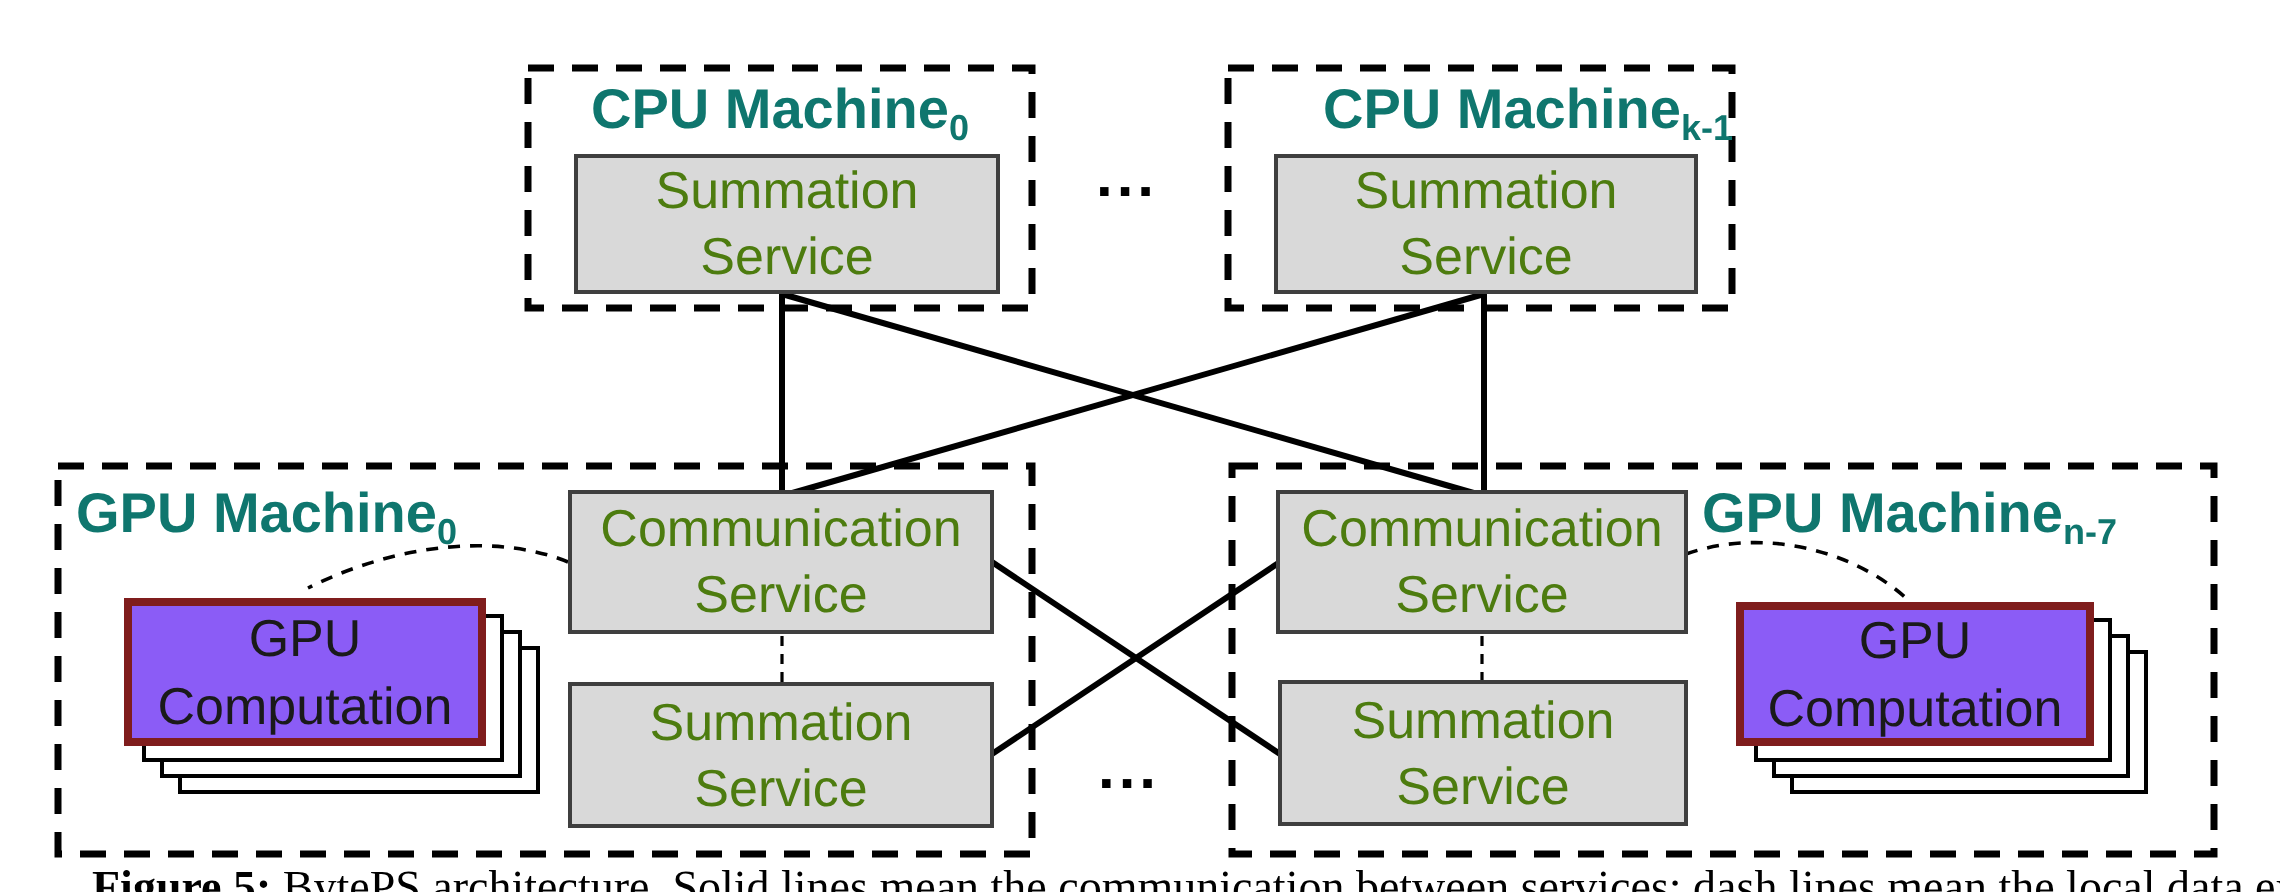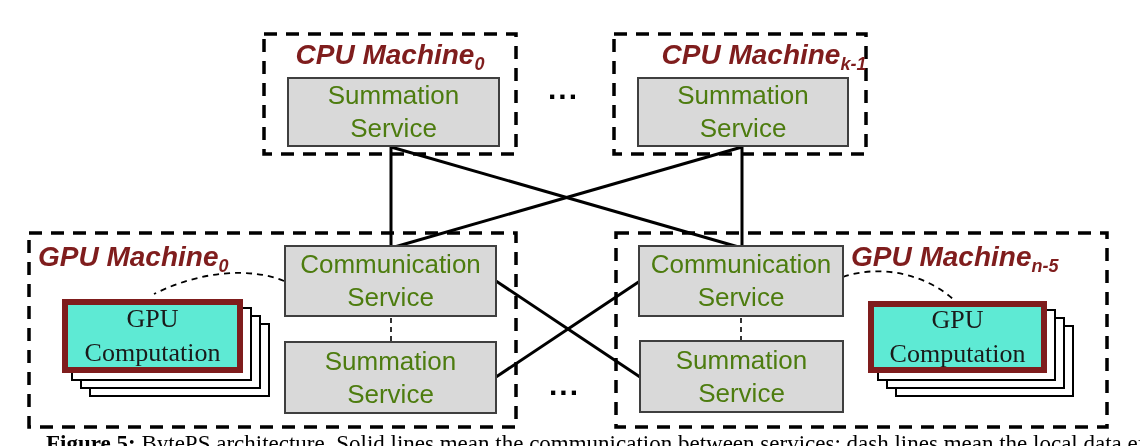--- a/index.html
+++ b/index.html
@@ -7,23 +7,23 @@
     position:relative;
     width:1140px;height:446px;
     overflow:hidden;
     background:#ffffff;
     font-family:"Liberation Sans",sans-serif;
     color:#111111;
   }
   .overlay{position:absolute;left:0;top:0;z-index:1;}
   .machine-title{
     position:absolute;z-index:3;
-    font-weight:bold;font-style:italic;
+    font-weight:bold;
     font-size:28px;line-height:30px;
-    color:#7f1d1d;white-space:nowrap;
+    color:#0f766e;white-space:nowrap;
   }
   .machine-title .sub{
     font-size:18px;vertical-align:-6px;
   }
   .service-box{
     position:absolute;z-index:2;
     background:#d9d9d9;
     border:2px solid #3f3f3f;
     box-sizing:border-box;
     text-align:center;
@@ -32,27 +32,27 @@
     display:flex;flex-direction:column;justify-content:center;
   }
   .stack-shadow{
     position:absolute;z-index:2;
     background:#ffffff;
     border:2px solid #000000;
     box-sizing:border-box;
   }
   .stack-front{
     position:absolute;z-index:3;
-    background:#5eead4;
-    border:6px solid #7f1d1d;
+    background:#8b5cf6;
+    border:4px solid #7f1d1d;
     box-sizing:border-box;
     text-align:center;
     font-size:26px;line-height:34px;
     color:#1a1a1a;
-    display:flex;flex-direction:column;justify-content:center;font-family:Liberation Serif, serif;
+    display:flex;flex-direction:column;justify-content:center;
   }
   .dots{
     position:absolute;z-index:3;
     font-weight:bold;font-size:30px;letter-spacing:2px;
     color:#000000;
   }
   .caption{
     position:absolute;z-index:3;
     left:46px;top:431px;
     width:1090px;
@@ -124,21 +124,21 @@
     <div>Service</div>
   </div>
   <div class="service-box" style="left:284px;top:341px;width:213px;height:73px;">
     <div>Summation</div>
     <div>Service</div>
   </div>
 
   <div class="dots" style="left:549px;top:368px;">...</div>
 
   <div class="machine-title" style="left:851px;top:242px;">
-    <span>GPU Machine</span><span class="sub">n-5</span>
+    <span>GPU Machine</span><span class="sub">n-7</span>
   </div>
 
   <div class="service-box" style="left:638px;top:245px;width:206px;height:72px;">
     <div>Communication</div>
     <div>Service</div>
   </div>
   <div class="service-box" style="left:639px;top:340px;width:205px;height:73px;">
     <div>Summation</div>
     <div>Service</div>
   </div>

